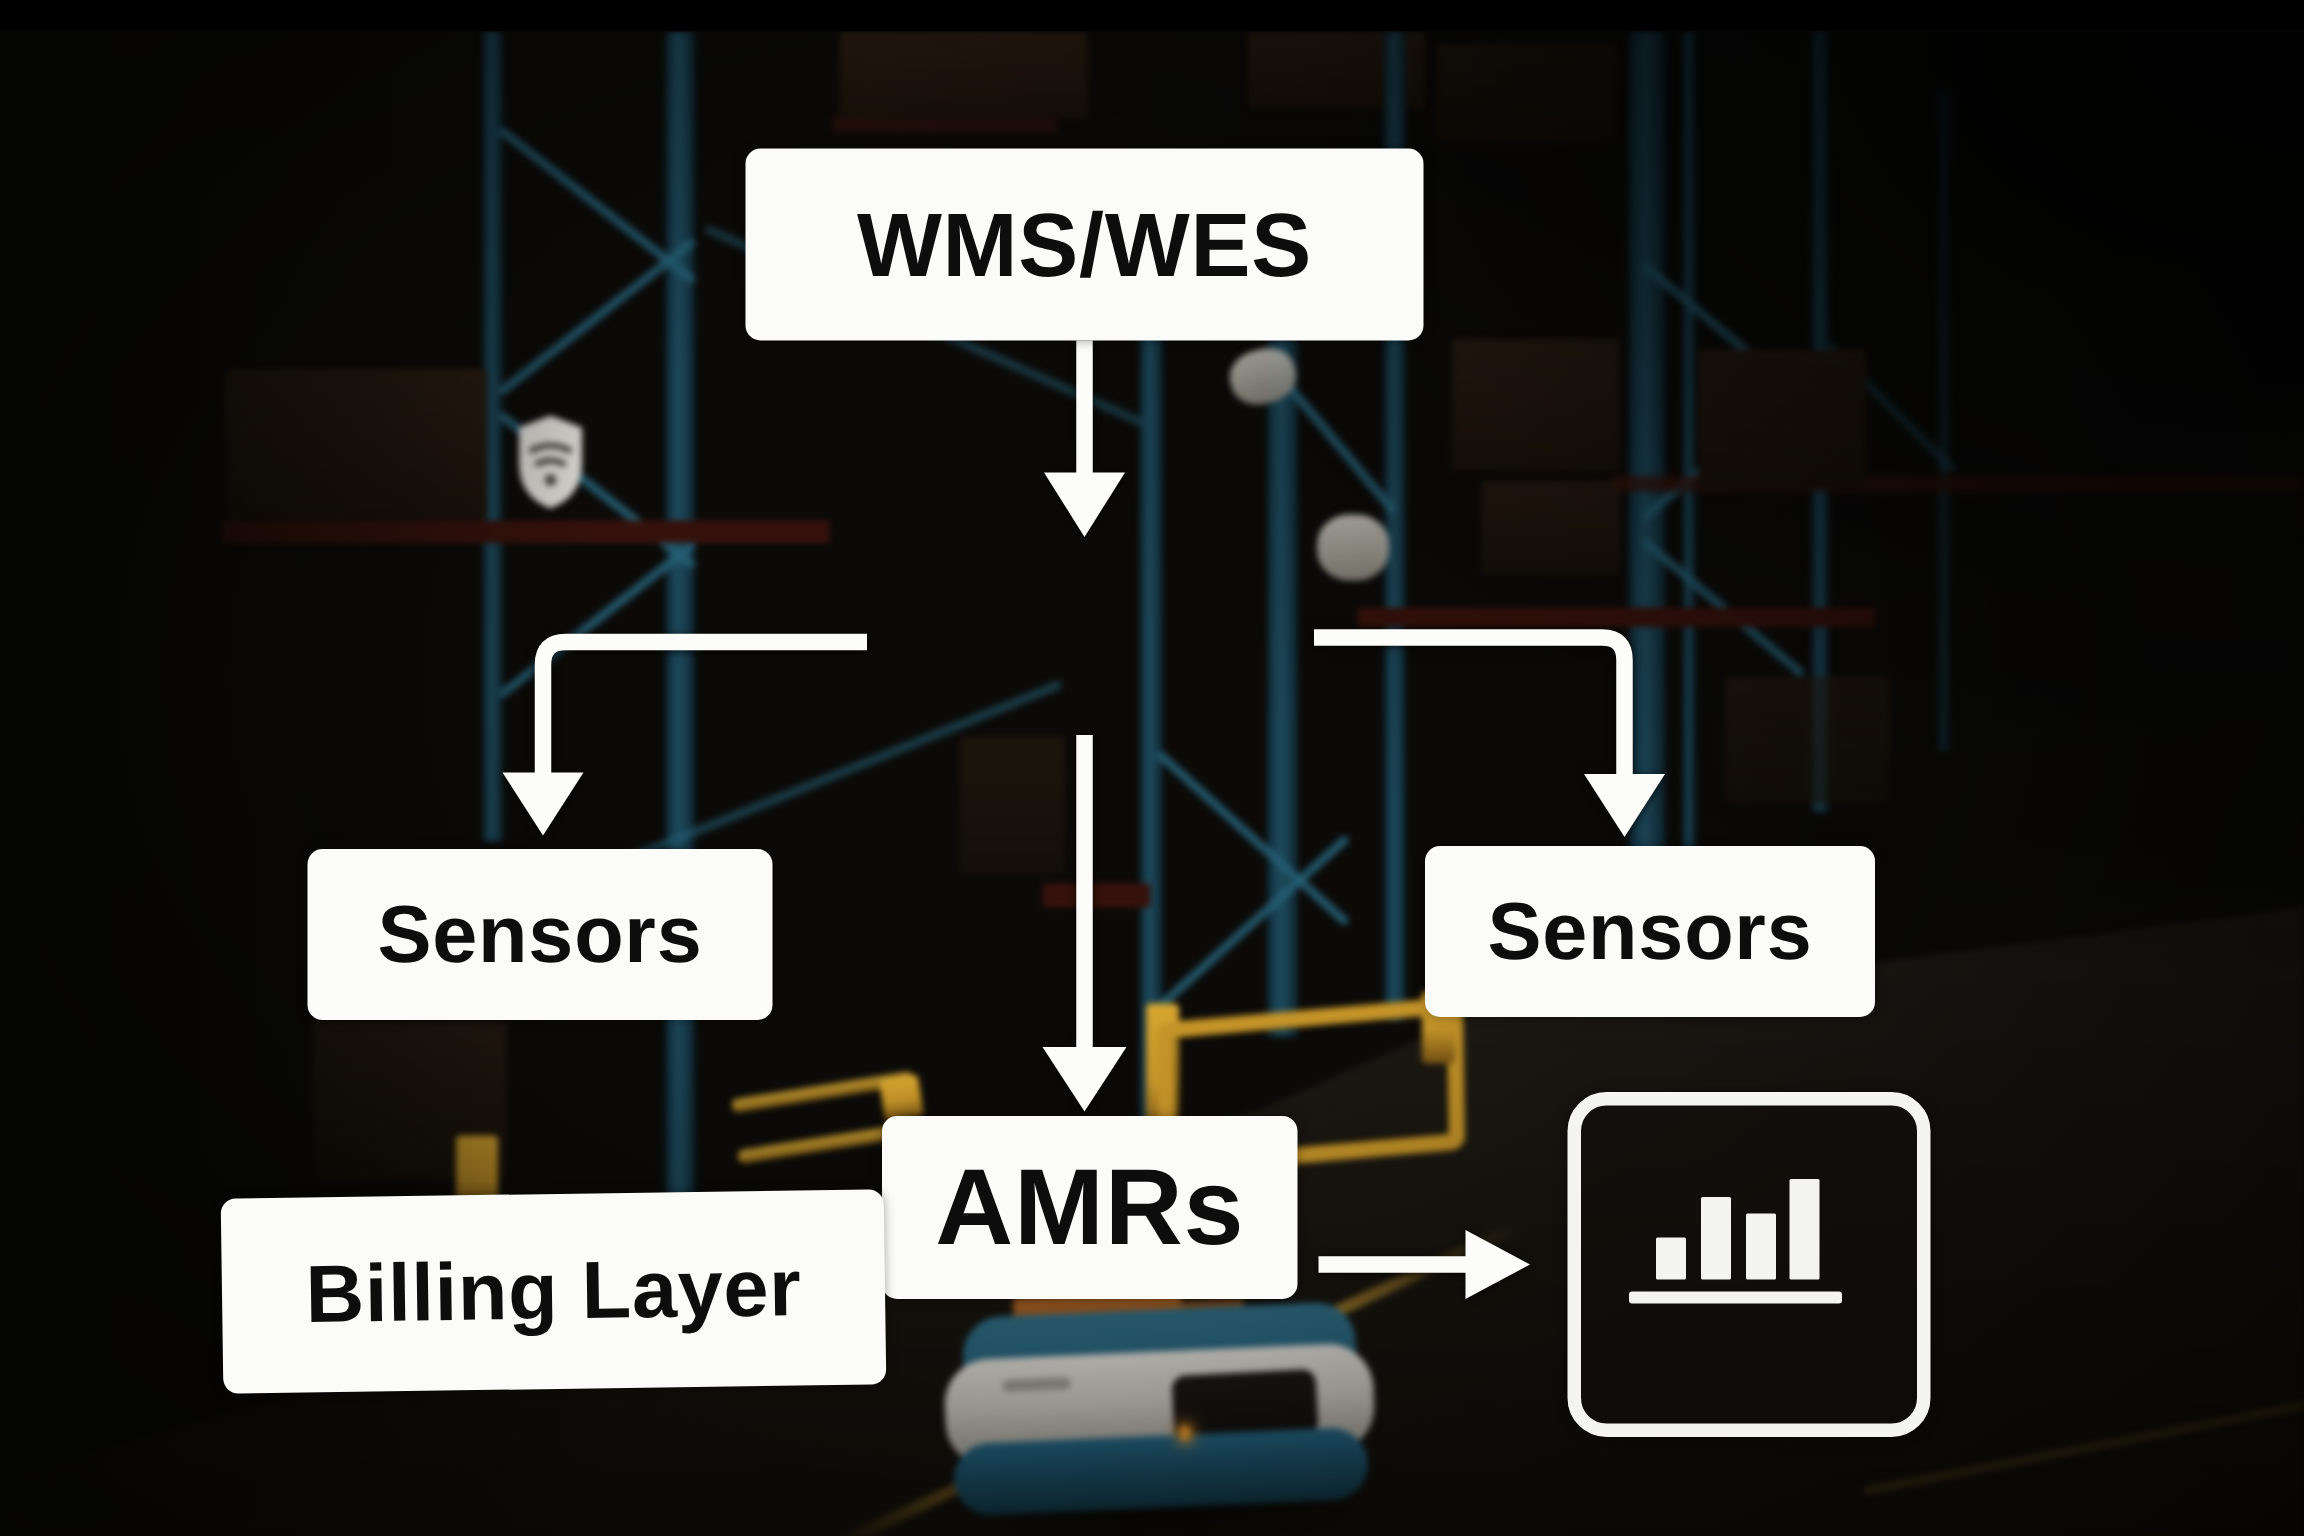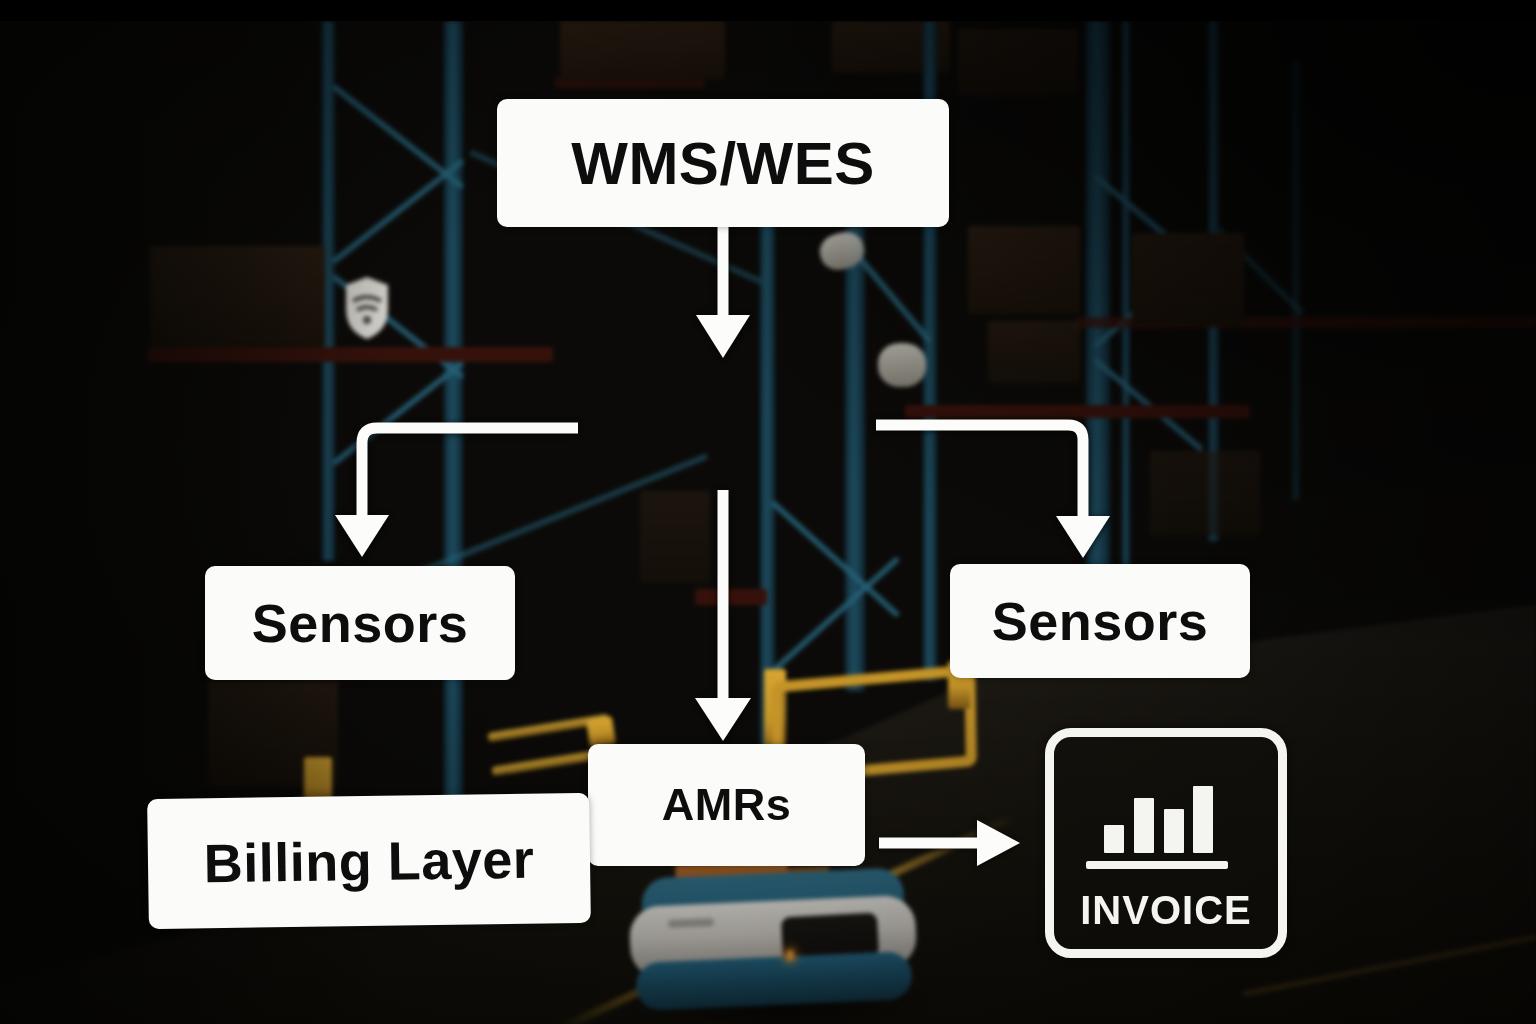--- a/index.html
+++ b/index.html
@@ -48,21 +48,21 @@
   #arrows{position:absolute;inset:0;z-index:3;filter:drop-shadow(0 1px 3px rgba(0,0,0,.7));}
   #arrows path.stem{fill:none;stroke:var(--arrow,#fcfcfa);stroke-width:11;stroke-linejoin:round;}
   #arrows path.head{fill:var(--arrow,#fcfcfa);stroke:none;}
   .node{position:absolute;z-index:4;background:var(--node_bg,#fbfbf9);border-radius:10px;
     display:flex;align-items:center;justify-content:center;color:var(--node_text,#0d0d0d);
     font-weight:bold;box-shadow:0 0 7px rgba(0,0,0,.35);letter-spacing:.5px;}
   #node-wms{left:497px;top:78px;width:452px;height:128px;font-size:60px;}
   #node-asrs{left:578px;top:343px;width:297px;height:125px;font-size:56px;}
   #node-sensors-left{left:205px;top:545px;width:310px;height:114px;font-size:54px;}
   #node-sensors-right{left:950px;top:543px;width:300px;height:114px;font-size:54px;}
-  #node-amrs{left:588px;top:723px;width:277px;height:122px;font-size:45px;}
+  #node-amrs{left:588px;top:723px;width:277px;height:122px;font-size:72px;}
   #node-billing{left:148px;top:775px;width:442px;height:130px;font-size:54px;transform:rotate(-.8deg);}
   
   #node-invoice{left:1045px;top:707px;width:224px;height:212px;z-index:4;position:absolute;
     border:9px solid var(--invoice_border,#f4f4f0);border-radius:26px;background:rgba(16,14,11,.55);
     box-shadow:0 0 8px rgba(0,0,0,.5);}
   #invoice-chart{position:absolute;left:0;top:0;width:100%;height:100%;}
   .inv-bar{position:absolute;width:20px;bottom:96px;background:var(--invoice_glyph,#f4f4f0);border-radius:1px;}
   #inv-bar1{left:50px;} #inv-bar2{left:80px;} #inv-bar3{left:110px;} #inv-bar4{left:139px;}
   #inv-axis{position:absolute;left:32px;bottom:80px;width:142px;height:8px;background:var(--invoice_glyph,#f4f4f0);border-radius:2px;}
   #invoice-label{position:absolute;left:0;right:0;bottom:16px;text-align:center;
@@ -189,16 +189,15 @@
   </div>
 
   <div id="node-invoice">
     <div id="invoice-chart">
       <div class="inv-bar" id="inv-bar1" style="height: 28px;"></div>
       <div class="inv-bar" id="inv-bar2" style="height: 55px;"></div>
       <div class="inv-bar" id="inv-bar3" style="height: 44px;"></div>
       <div class="inv-bar" id="inv-bar4" style="height: 67px;"></div>
       <div id="inv-axis"></div>
     </div>
-    <div id="invoice-label">INVOICE</div>
   </div>
 
 </div>
 
 </body></html>

